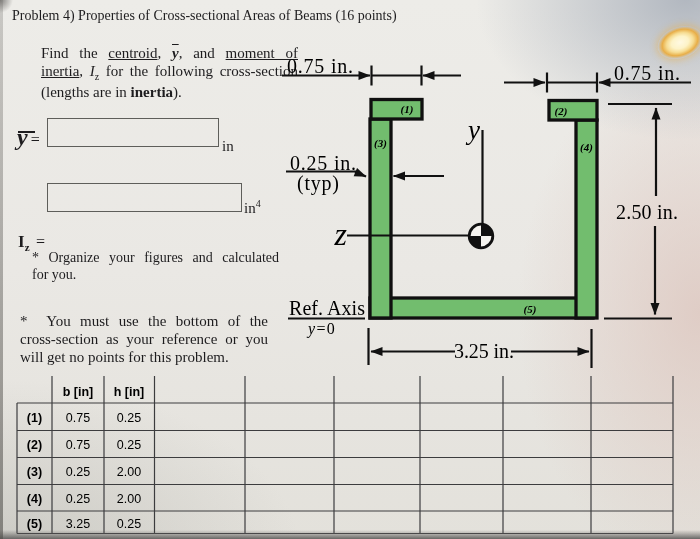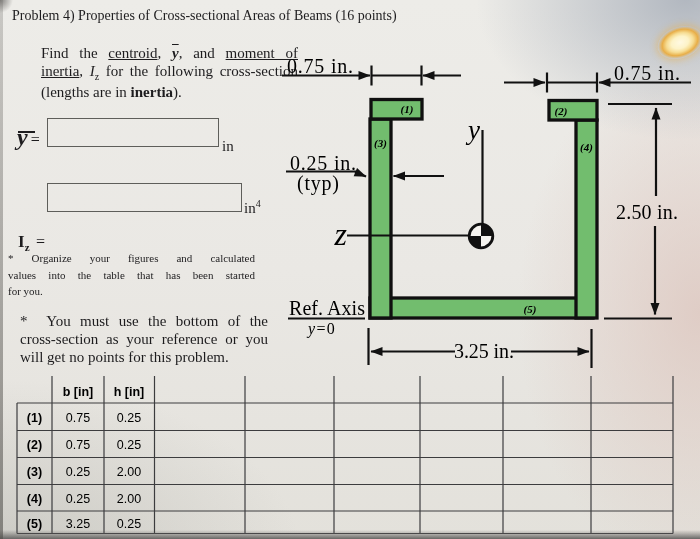--- a/index.html
+++ b/index.html
@@ -37,23 +37,22 @@
   <div class="abs" style="left:47px;top:118px;width:170px;height:26.5px;border:1.1px solid #5e5e5a;"></div>
 
   <div class="abs" style="left:222px;top:139px;font-size:15px;line-height:15px;">in</div>
 
   <div class="abs" style="left:18px;top:196px;font-size:17px;line-height:17px;font-weight:bold;margin-top:37px;">I<sub style="font-size:11px;">z</sub><span style="font-size:16px;font-weight:normal;">  =</span></div>
 
   <div class="abs" style="left:47px;top:183px;width:193px;height:27px;border:1.1px solid #5e5e5a;"></div>
 
   <div class="abs" style="left:244px;top:201px;font-size:15px;line-height:15px;">in<sup style="font-size:10px;">4</sup></div>
 
-  <div class="abs" style="left:8px;top:250px;width:247px;font-size:11px;line-height:16.6px;">
+  <div class="abs" style="left:32px;top:250px;width:247px;font-size:14px;line-height:16.6px;">
     <div class="jline">*&nbsp;Organize your figures and calculated</div>
-    <div class="jline">values into the table that has been started</div>
     <div>for you.</div>
   </div>
 
   <div class="abs" style="left:20px;top:312px;width:248px;font-size:15px;line-height:18.2px;">
     <div class="jline">*&nbsp;&nbsp;You must use the bottom of the</div>
     <div class="jline">cross-section as your reference or you</div>
     <div>will get no points for this problem.</div>
   </div>
 
   <svg class="abs" style="left:0;top:0;" width="700" height="539" viewBox="0 0 700 539">

